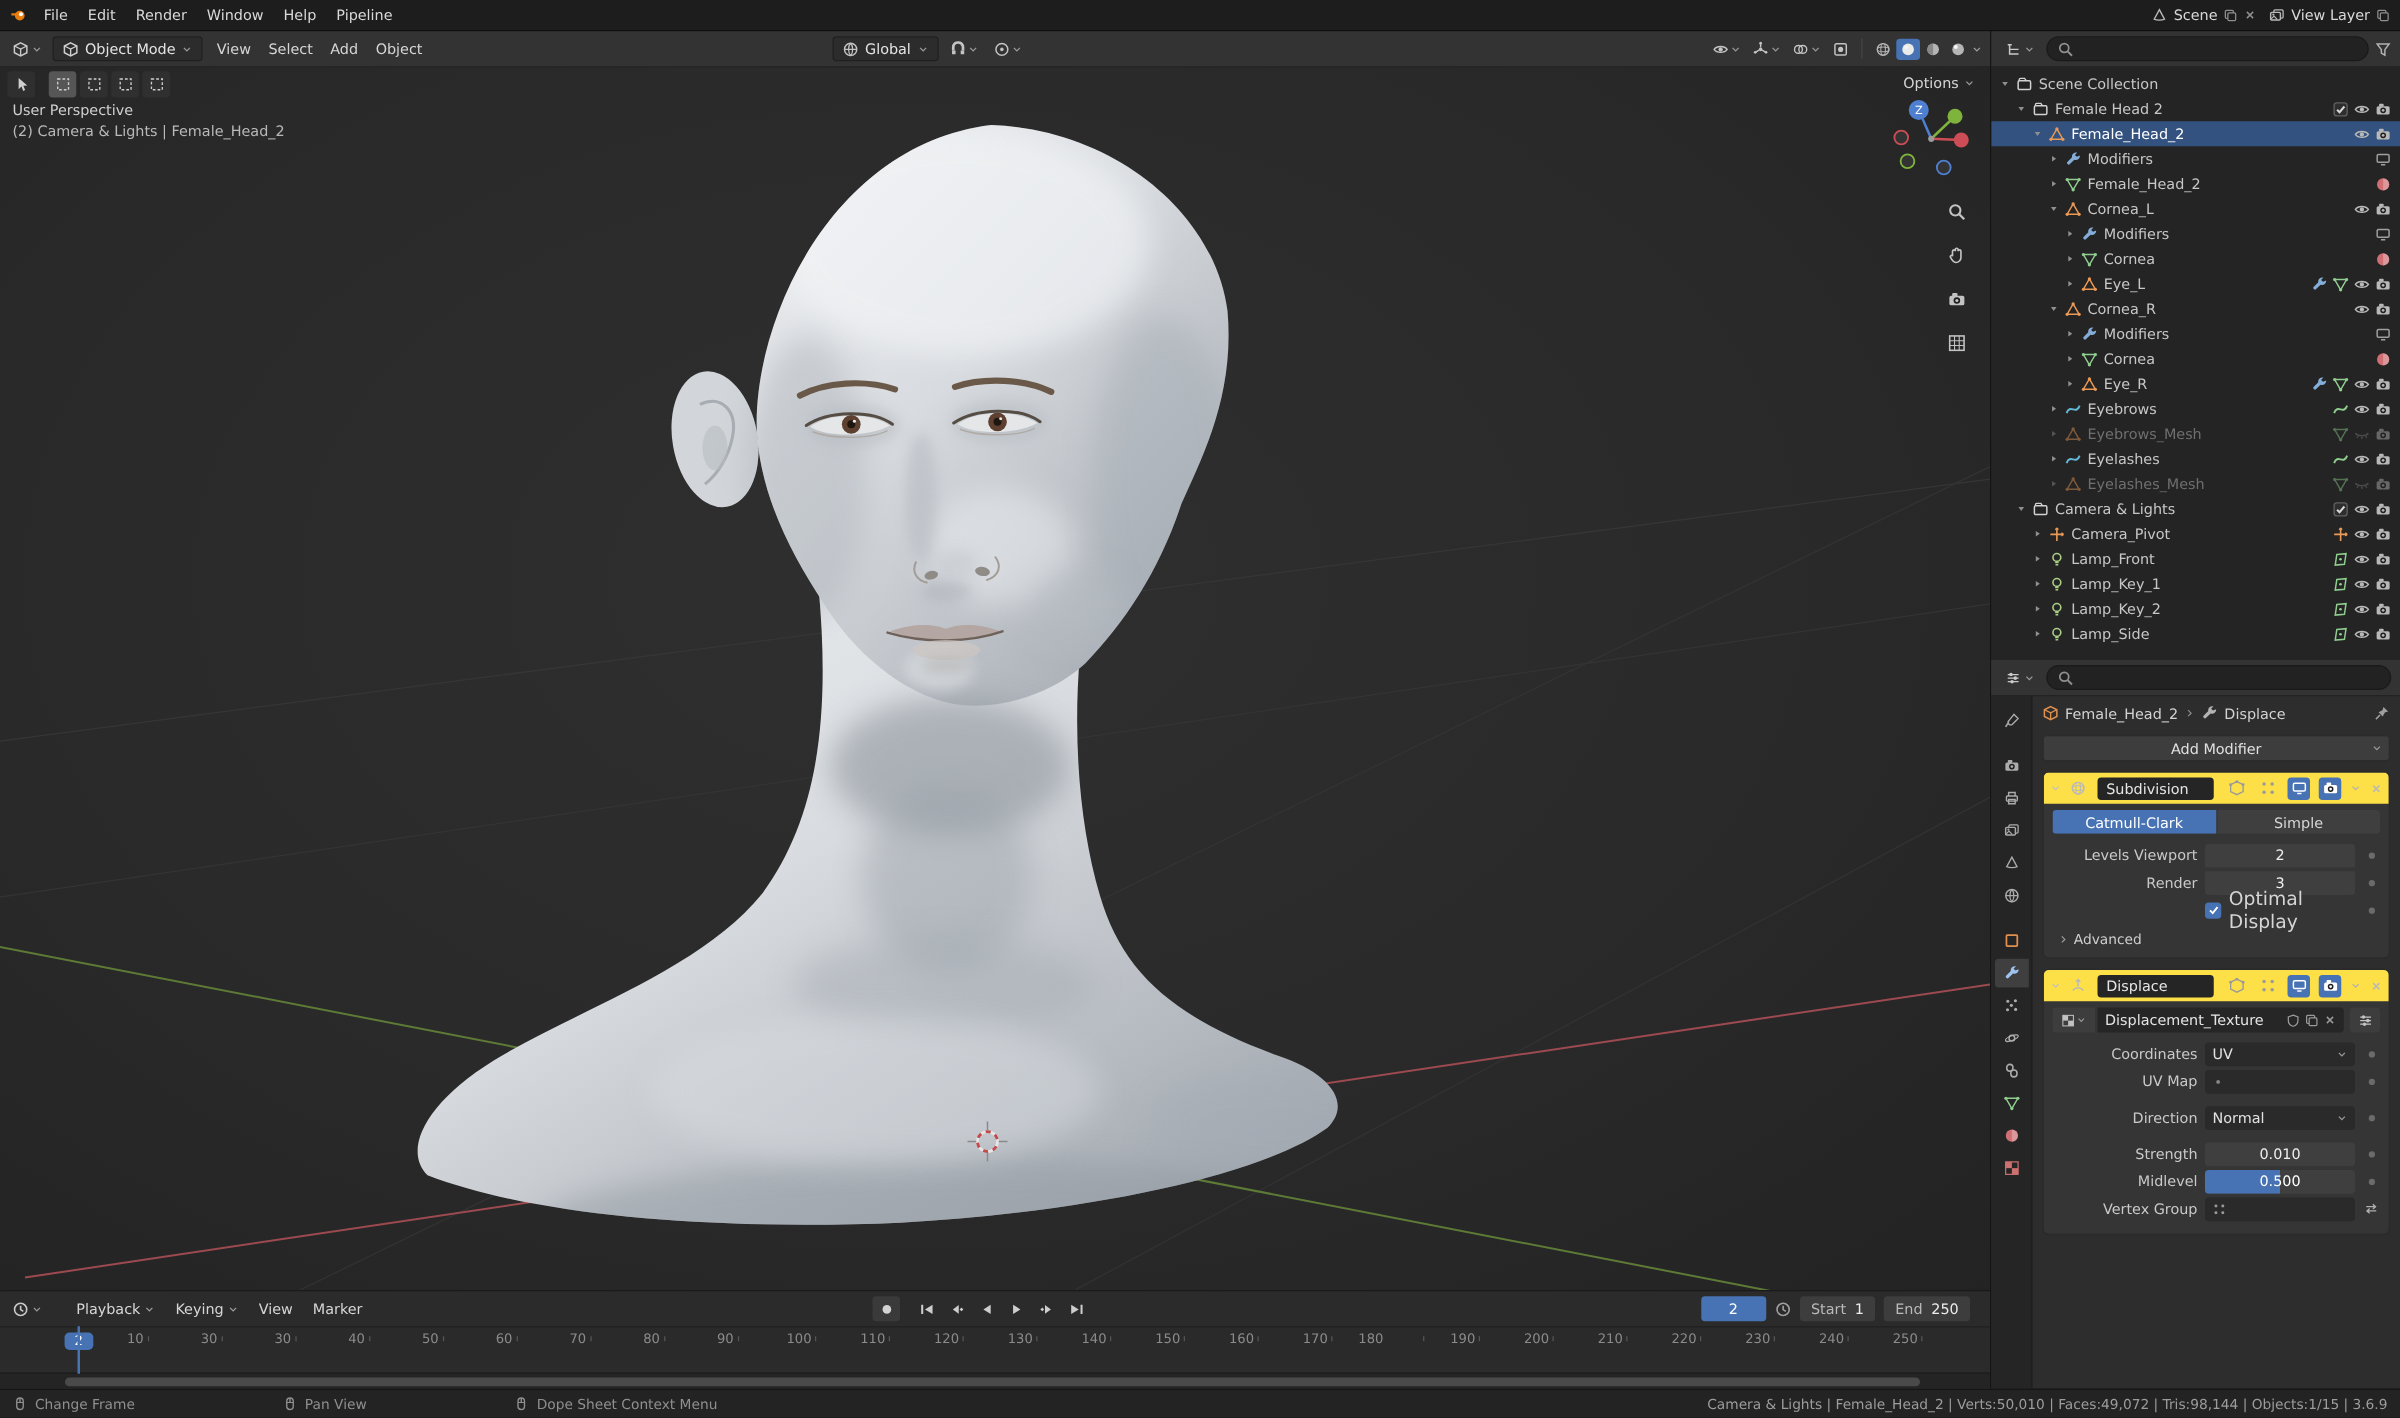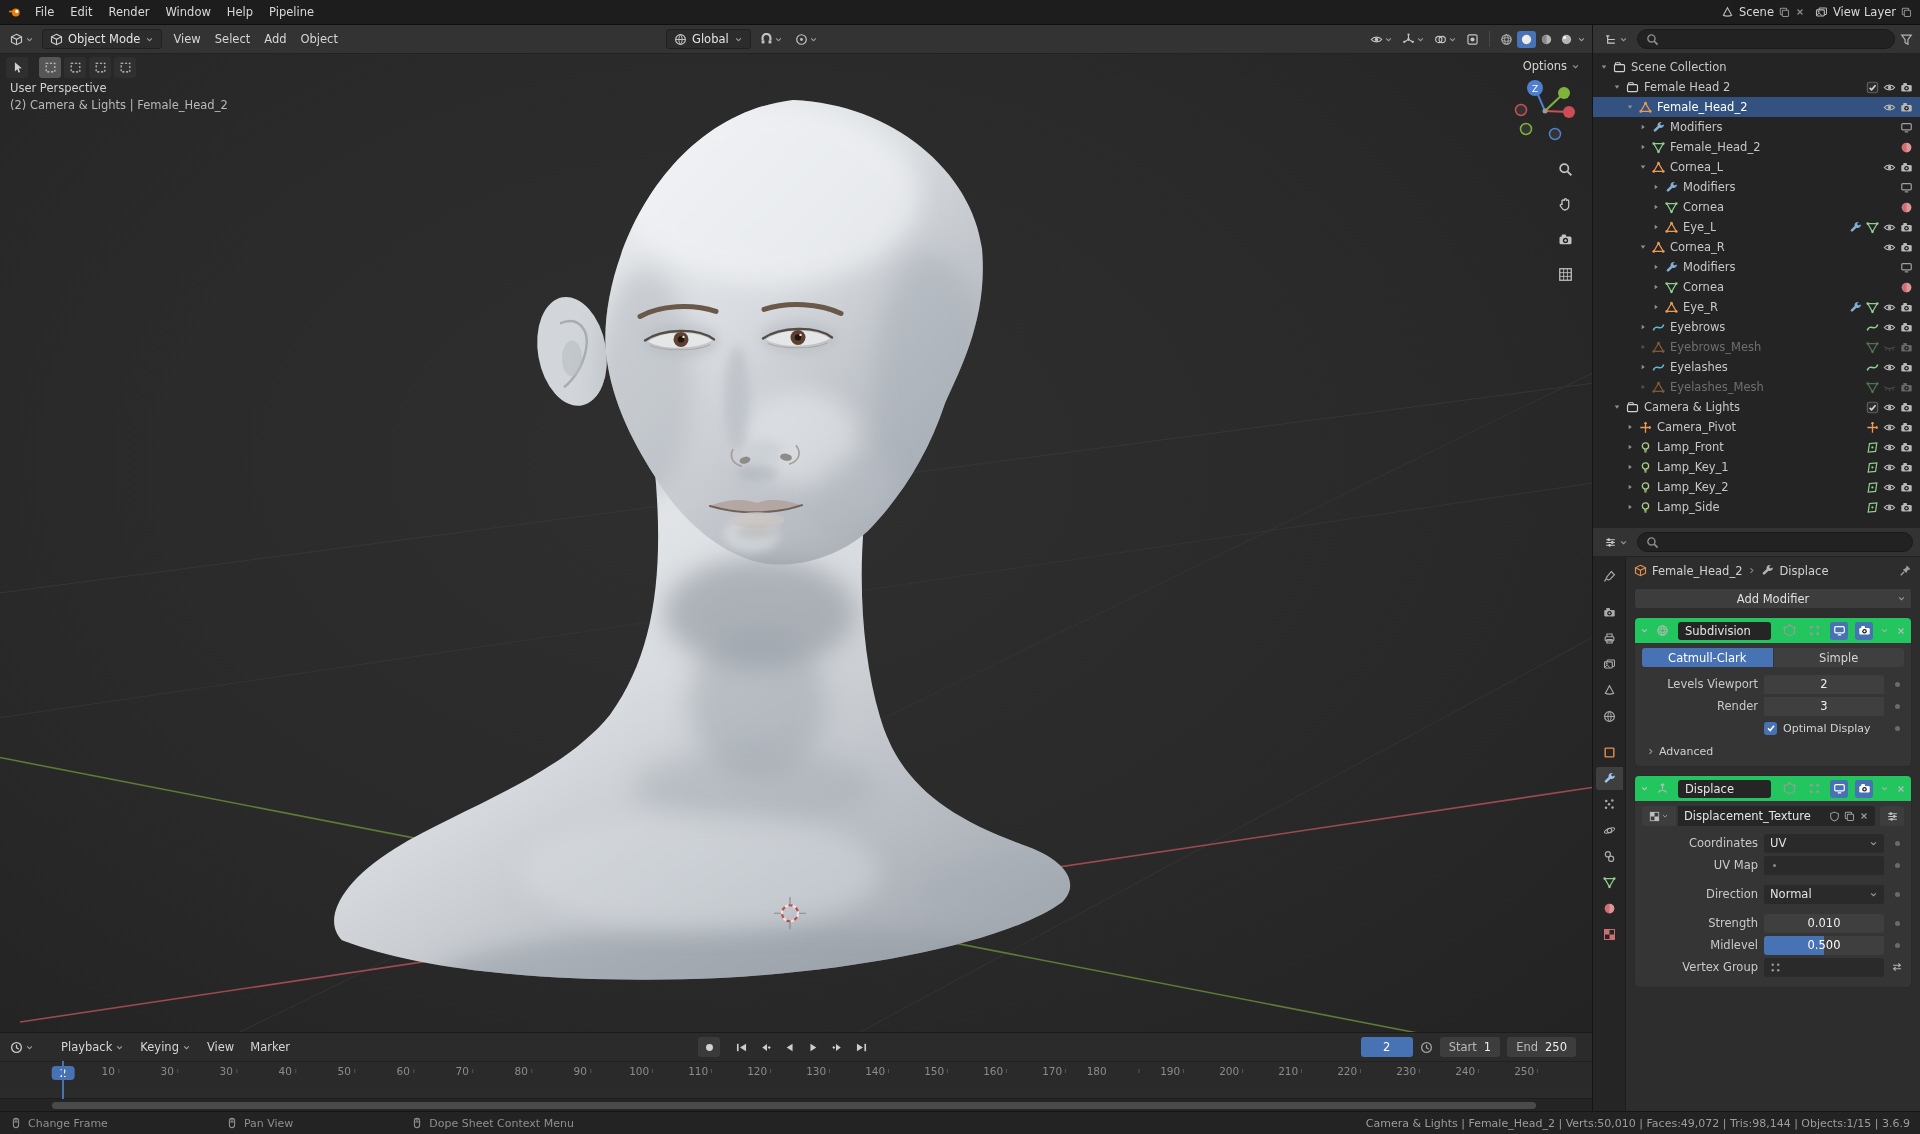--- a/index.html
+++ b/index.html
@@ -61,42 +61,42 @@
 #prop-tabs{width:33px;flex:none;background:#252525;padding-top:8px;display:flex;flex-direction:column;align-items:center;gap:3px;border-right:1px solid #1e1e1e}
 .ptab{width:27px;height:23px;border-radius:3px 0 0 3px;display:flex;align-items:center;justify-content:center}
 .ptab.active{background:#3f3f3f}
 .ptab.gap{margin-top:10px}
 #prop-content{flex:1;min-width:0;overflow:hidden}
 #breadcrumb{height:27px;display:flex;align-items:center;gap:5px;padding:0 8px;font-size:11.5px;color:#d2d2d2}
 #breadcrumb .spacer{flex:1}
 .addmod{margin:4px 8px 8px;height:21px;background:#3d3d3d;border:1px solid #2b2b2b;border-radius:3px;display:flex;align-items:center;justify-content:center;position:relative;font-size:11.5px;color:#e0e0e0}
 .addmod [data-icon]{position:absolute;right:5px}
 .panel{margin:0 8px 8px;background:#353535;border:1px solid #2a2a2a;border-radius:5px;overflow:hidden}
-.panel-h{height:25px;display:flex;align-items:center;gap:7px;padding:0 5px;background:#22c55e}
+.panel-h{height:25px;display:flex;align-items:center;gap:7px;padding:0 5px;background:#fde047}
 .ph-name{flex:1;height:18px;background:#252525;border-radius:3px;display:flex;align-items:center;padding:0 7px;font-size:11.5px;color:#e6e6e6;margin:0 2px;white-space:nowrap;overflow:hidden}
 .tgl{width:18px;height:18px;border-radius:3px;display:flex;align-items:center;justify-content:center}
 .tgl.on{background:#4772b3}
 .panel-b{padding:5px 7px 8px}
 .seg{display:flex;height:19px;border-radius:3px;overflow:hidden;margin-bottom:7px;gap:1px}
 .seg-btn{flex:1;display:flex;align-items:center;justify-content:center;background:#3f3f3f;color:#d6d6d6;font-size:11.5px}
 .seg-btn.active{background:#4772b3;color:#fff}
 .prow{display:flex;align-items:center;gap:6px;margin-bottom:2px;height:20px}
 .prow.gap{margin-top:9px}
 .plabel{width:116px;flex:none;text-align:right;font-size:11.5px;color:#c9c9c9;white-space:nowrap}
 .pfield{flex:1;height:19px;border-radius:3px;display:flex;align-items:center;position:relative;min-width:0}
 .num-field{background:#3f3f3f;justify-content:center;font-size:11.5px;color:#eee}
 .joint-top{border-radius:3px 3px 1px 1px}
 .joint-bottom{border-radius:1px 1px 3px 3px}
 .dd-field{background:#2a2a2a;padding:0 6px;font-size:11.5px;color:#e2e2e2}
 .dd-field .ddval{flex:1}
 .picker-field{background:#2a2a2a;padding:0 6px;gap:5px}
 .slider-field{background:#3f3f3f;overflow:hidden;justify-content:center;font-size:11.5px;color:#fff}
 .sfill{position:absolute;left:0;top:0;bottom:0;background:#4772b3}
 .sval{position:relative}
-.chk-field{gap:6px;font-size:11px;color:#d5d5d5}
+.chk-field{gap:6px;font-size:15px;color:#d5d5d5}
 .chk{width:13px;height:13px;background:#4772b3;border-radius:3px;display:flex;align-items:center;justify-content:center;flex:none}
 .rowend{width:14px;flex:none;display:flex;align-items:center;justify-content:center}
 .pdot{width:5px;height:5px;border-radius:50%;background:#6b6b6b}
 .adv{display:flex;align-items:center;gap:4px;margin-top:7px;padding-left:4px;font-size:11px;color:#cfcfcf}
 .tex-row{display:flex;align-items:center;gap:2px;margin-bottom:7px}
 .tex-browse{width:34px;height:20px;background:#3d3d3d;border-radius:3px 0 0 3px;display:flex;align-items:center;justify-content:center;gap:1px}
 .tex-name{flex:1;height:20px;background:#262626;border-radius:0 3px 3px 0;display:flex;align-items:center;gap:4px;padding:0 6px;font-size:11.5px;color:#e4e4e4;min-width:0}
 .tex-name .tex-label{flex:1;white-space:nowrap;overflow:hidden;text-overflow:ellipsis}
 .tex-jump{width:24px;height:20px;background:#3d3d3d;border-radius:3px;display:flex;align-items:center;justify-content:center;margin-left:3px}
 

